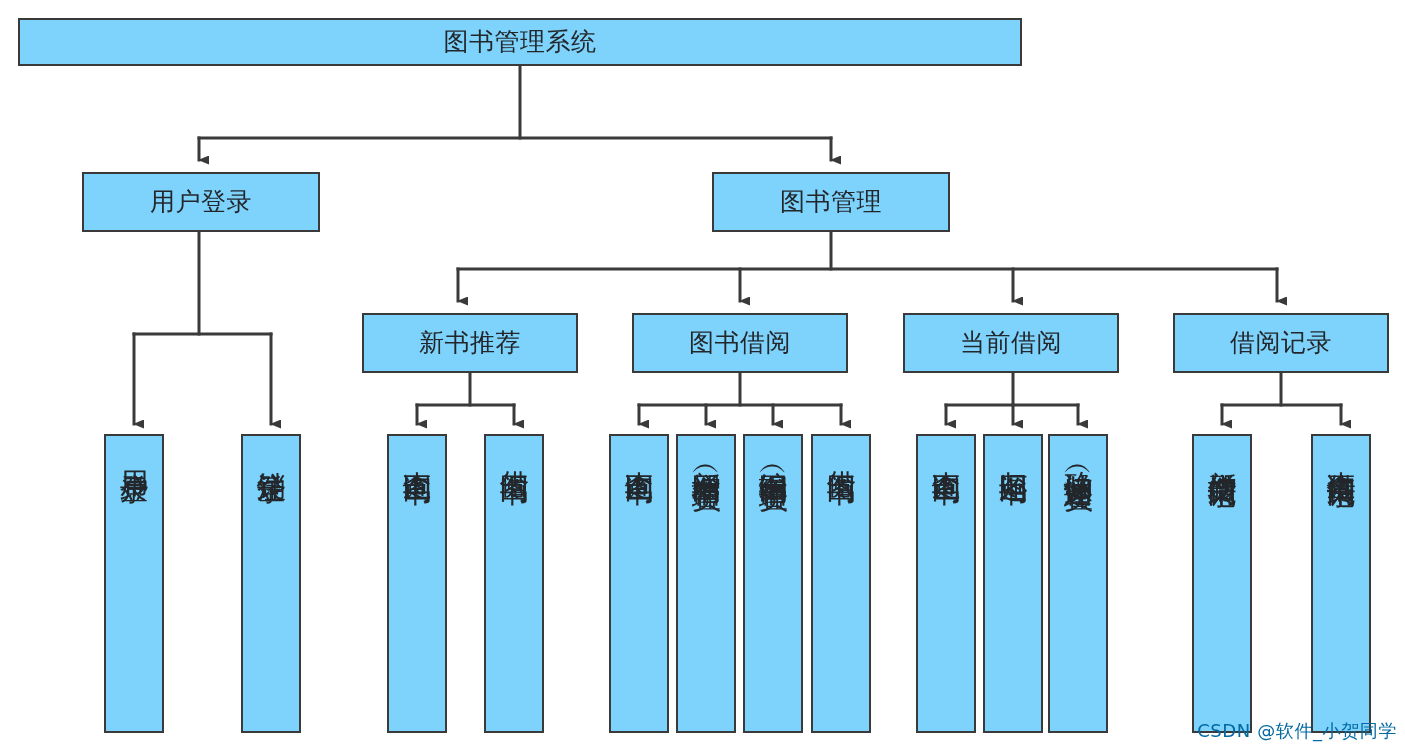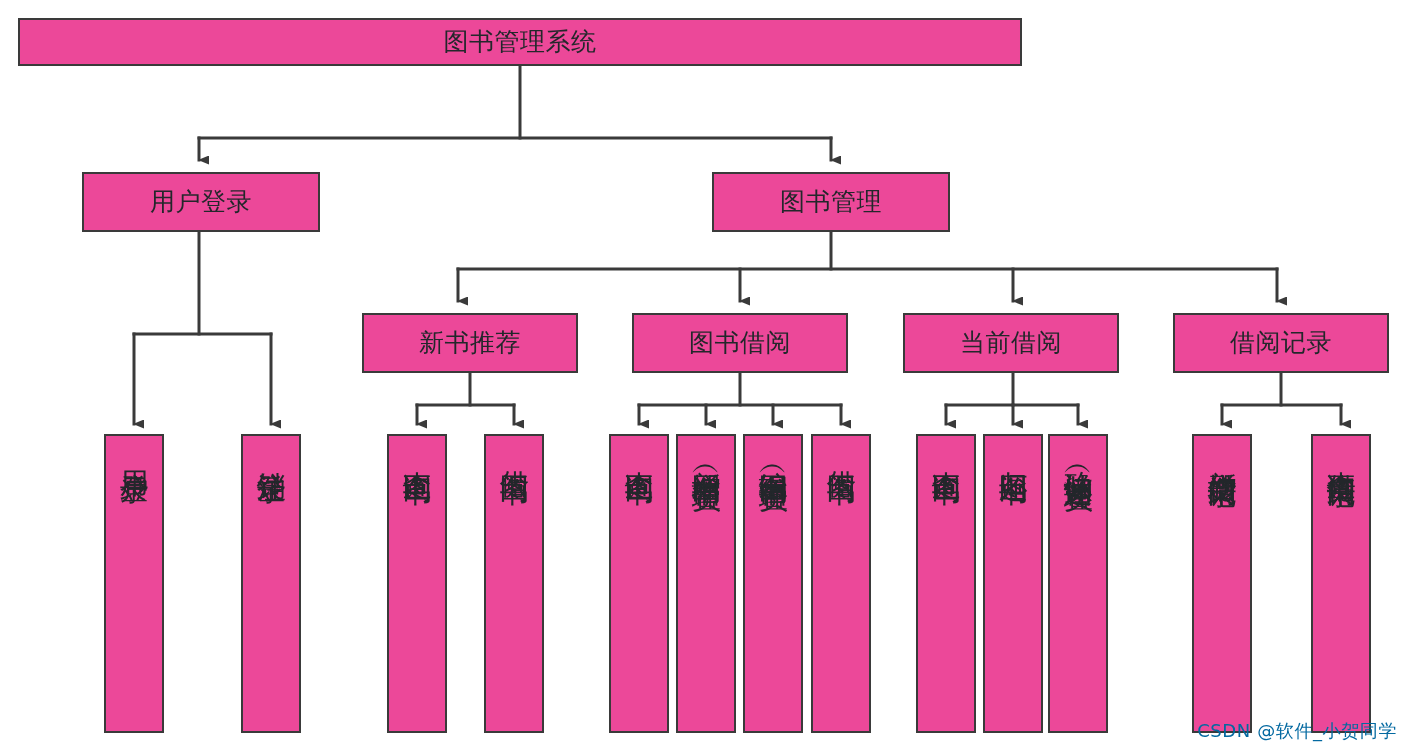--- a/index.html
+++ b/index.html
@@ -16,21 +16,21 @@
   }
   #edges{
     position:absolute;
     left:0;top:0;
     width:1405px;height:747px;
     pointer-events:none;
   }
   .node{
     position:absolute;
     box-sizing:border-box;
-    background:#ec4899;
+    background:#7dd3fc;
     border:2.5px solid #3a3a3a;
     display:flex;
     align-items:center;
     justify-content:center;
     z-index:2;
   }
   .node .label{
     display:block;
     text-align:center;
     line-height:1.18;

